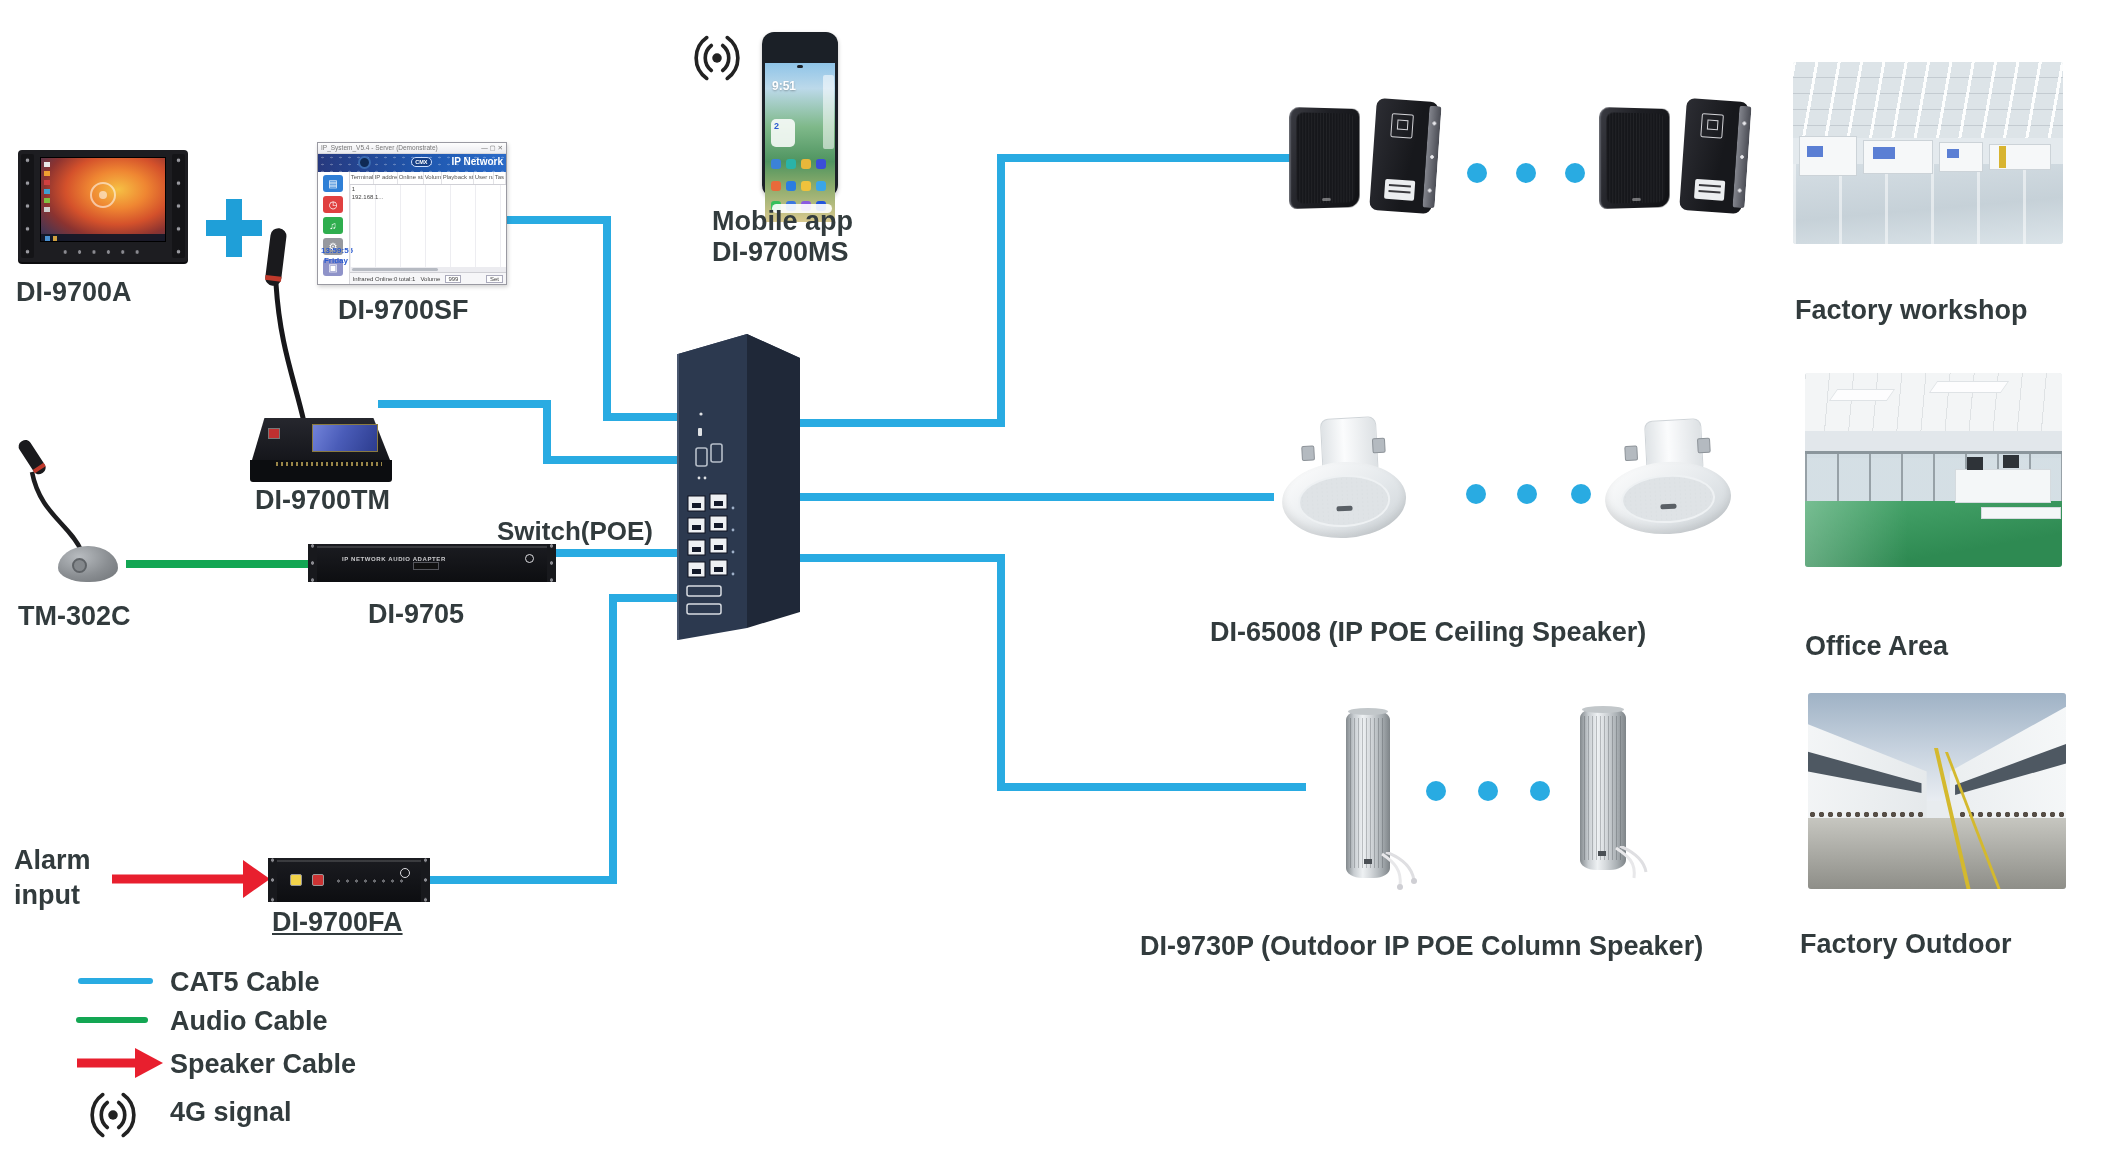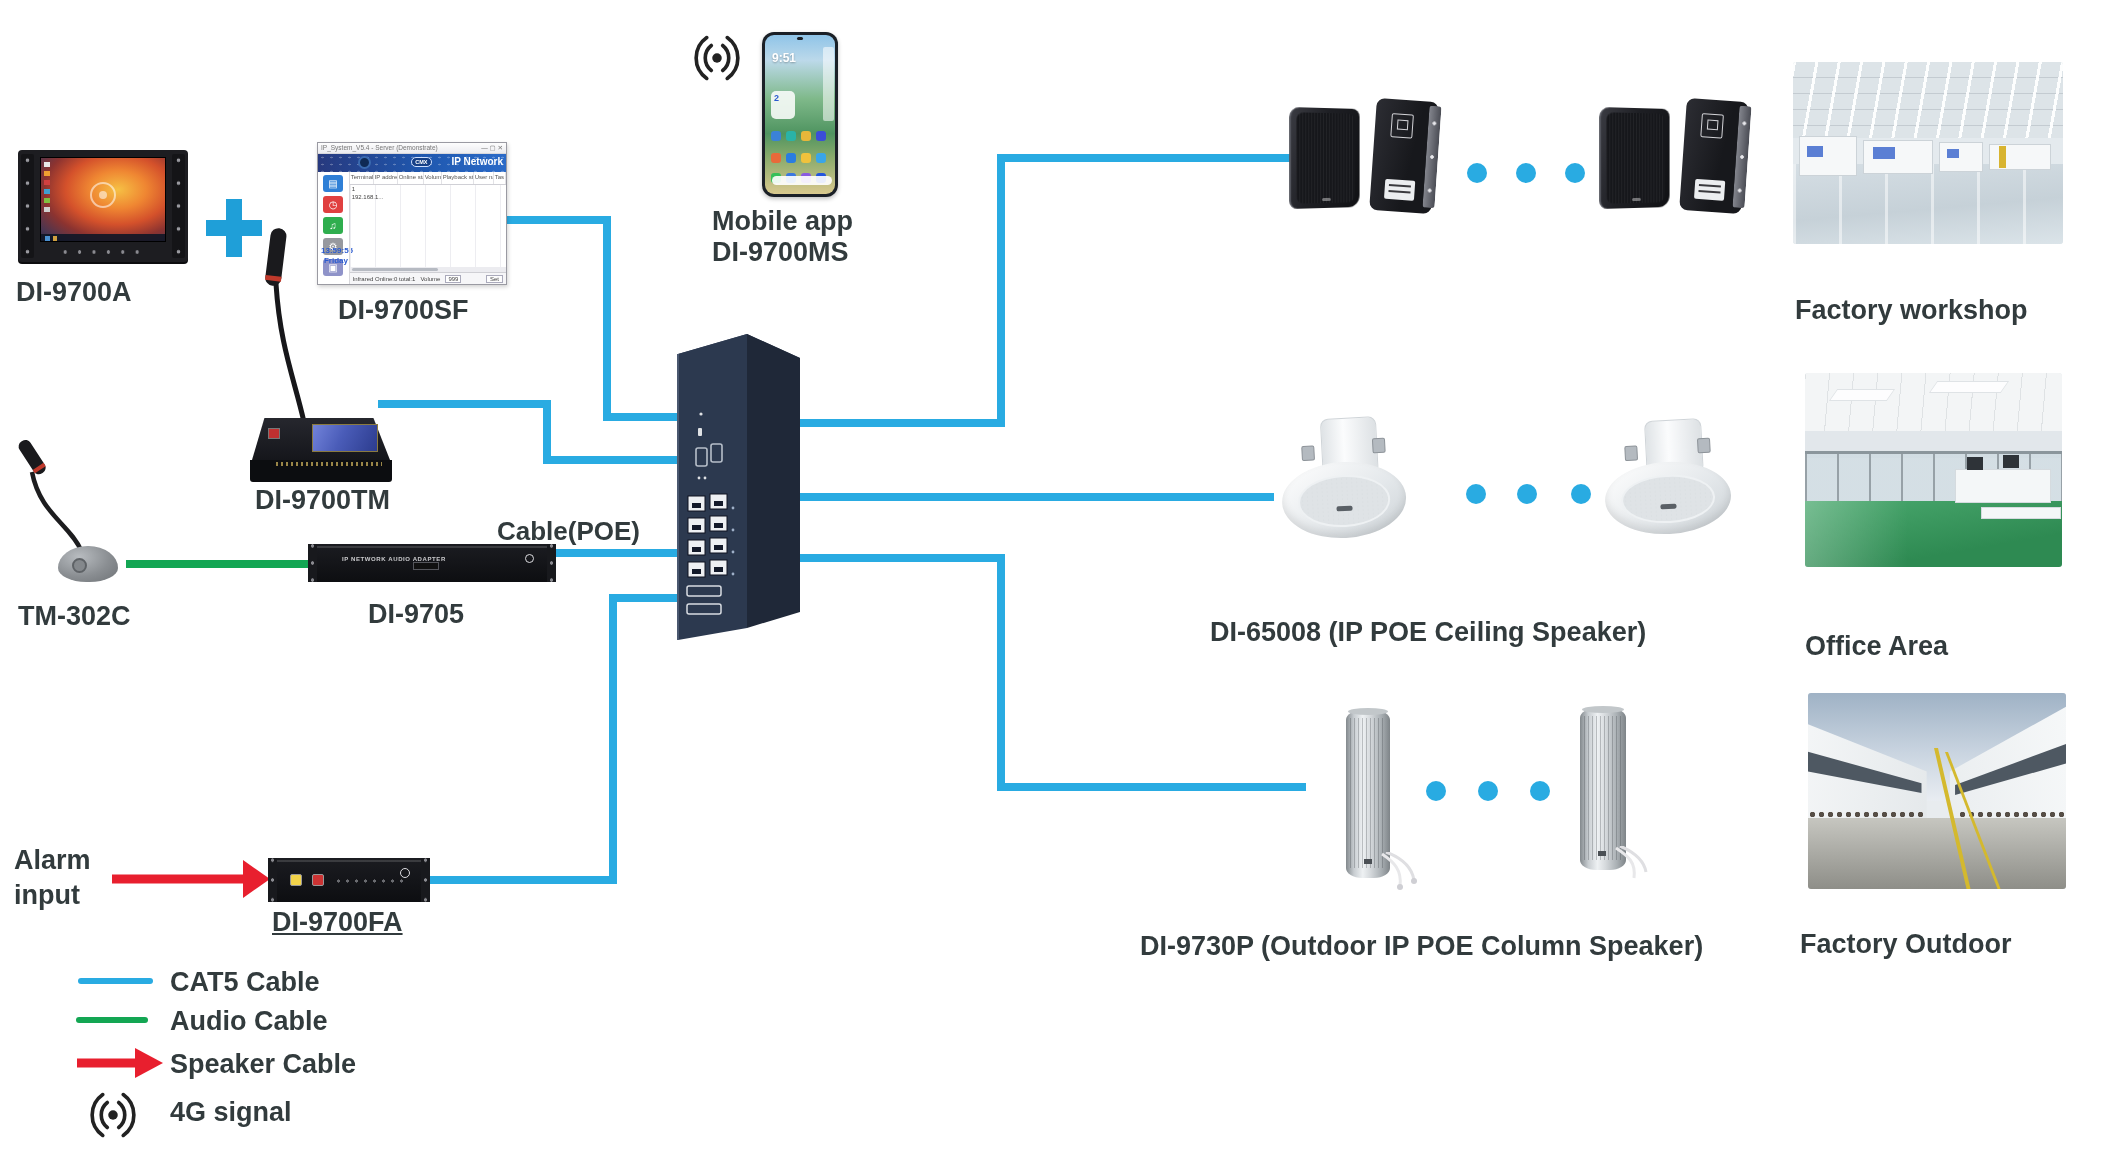--- a/index.html
+++ b/index.html
@@ -79,22 +79,22 @@
   .sf-scroll{height:5px;background:#ececf0;position:relative;}
   .sf-scroll:after{content:"";position:absolute;left:2px;top:1px;height:3px;width:55%;background:#b6bac2;border-radius:2px;}
   .sf-status{height:12px;border-top:1px solid #cfcfd4;background:#f6f6f8;display:flex;align-items:center;
     gap:5px;font-size:6px;color:#444;padding:0 3px;}
   .sf-volbox{border:1px solid #aab;background:#fff;padding:0 2px;font-size:6px;}
   .sf-set{margin-left:auto;border:1px solid #aab;background:#fdfdfd;padding:0 3px;}
 
   
   .phone{position:absolute;left:762px;top:32px;width:76px;height:165px;background:#1b2027;border-radius:12px;
     padding:3px;box-shadow:0 2px 4px rgba(0,0,0,.25);}
-  .ph-screen{position:relative;width:100%;height:100%;border-radius:9px;overflow:hidden;
-    background:linear-gradient(180deg,#8fc4e8 0%,#bcd9ea 16%,#7fb98a 40%,#4f9460 62%,#86a96a 76%,#d9c98e 100%);}
+  .ph-screen{position:relative;width:100%;height:100%;border-radius:0;overflow:hidden;
+    background:linear-gradient(180deg,#8fc4e8 0%,#bcd9ea 16%,#7fb98a 40%,#4f9460 62%,#86a96a 76%,#d9c98e 100%);margin-top:28px;}
   .ph-curtain{position:absolute;right:1px;top:12px;width:11px;height:74px;background:rgba(255,255,255,.55);border-radius:2px;}
   .ph-clock{position:absolute;left:7px;top:16px;color:#fff;font-weight:bold;font-size:12px;text-shadow:0 1px 2px rgba(0,0,0,.3);}
   .ph-widget{position:absolute;left:6px;top:56px;width:24px;height:28px;border-radius:5px;background:rgba(255,255,255,.85);
     color:#2b5bd0;font-size:9px;font-weight:bold;padding:2px 3px;}
   .ph-row{position:absolute;left:6px;display:flex;gap:5px;}
   .ph-ic{width:10px;height:10px;border-radius:3px;}
   .ph-search{position:absolute;left:7px;bottom:9px;width:60px;height:9px;border-radius:5px;background:rgba(255,255,255,.9);}
   .ph-notch{position:absolute;left:50%;top:2px;width:6px;height:3px;margin-left:-3px;background:#1b2027;border-radius:2px;}
 
   
@@ -436,21 +436,21 @@
           <rect x="51" y="239" width="9" height="5" fill="#141a2a"></rect>
       </g>
       <rect x="24" y="258" width="34" height="10" fill="none" stroke="#d8dce2" stroke-width="1.5" rx="2"></rect>
       <rect x="24" y="276" width="34" height="10" fill="none" stroke="#d8dce2" stroke-width="1.5" rx="2"></rect>
       <circle cx="70" cy="180" r="1.4" fill="#9fb0c8"></circle>
         <circle cx="70" cy="202" r="1.4" fill="#9fb0c8"></circle>
       <circle cx="70" cy="224" r="1.4" fill="#9fb0c8"></circle>
         <circle cx="70" cy="246" r="1.4" fill="#9fb0c8"></circle>
     </g>
   </svg>
-  <div class="lbl" style="left:497px;top:516px;width:160px;text-align:left;font-size:26px;">Cable(POE)</div>
+  <div class="lbl" style="left:497px;top:516px;width:160px;text-align:left;font-size:26px;">Switch(POE)</div>
 
   <div class="lbl pre" style="left:14px;top:843px;width:120px;text-align:left;line-height:1.3;">Alarm
 input</div>
   <div class="rack" style="left:268px;top:858px;width:162px;height:44px;">
     <div class="ear l"></div>
       <div class="ear r"></div>
       <div class="hl"></div>
     <div class="fa-led" style="left:22px;top:16px;background:#f2d34a;"></div>
     <div class="fa-led" style="left:44px;top:16px;background:#cc3333;"></div>
     <div class="fa-ports"></div>

